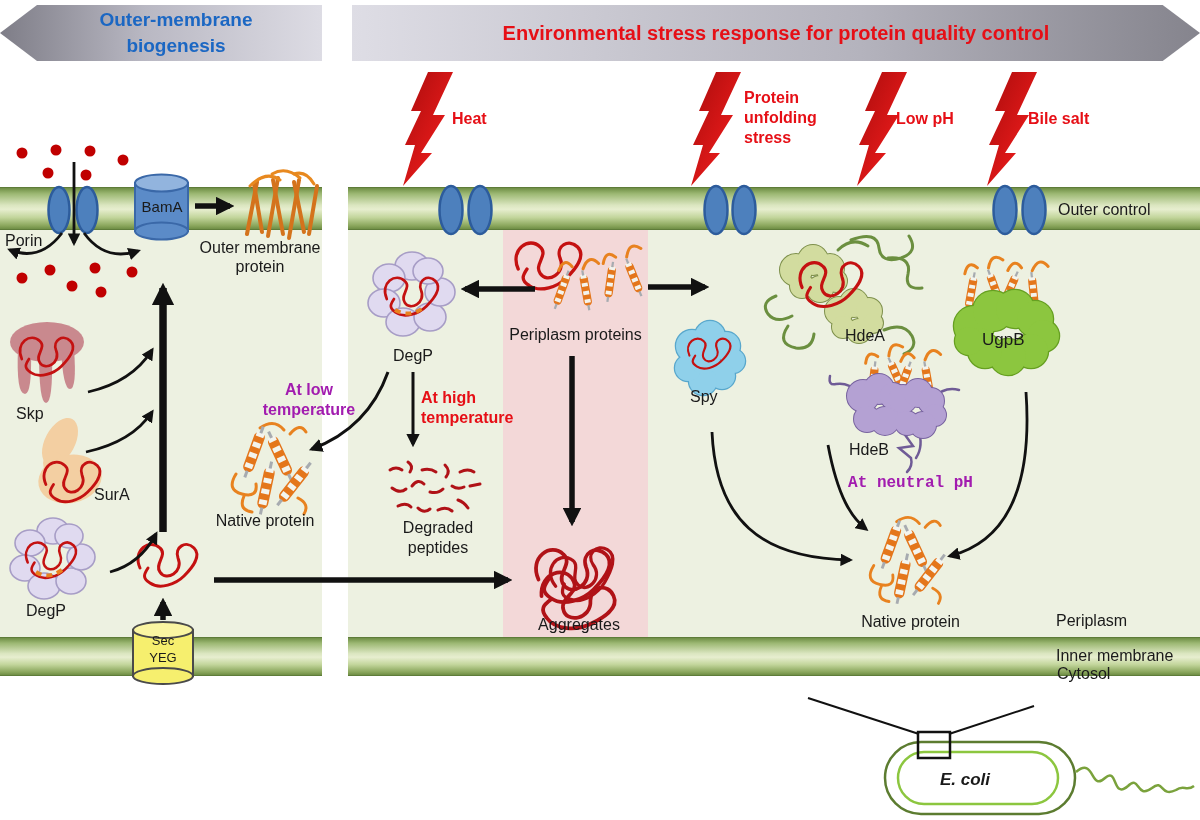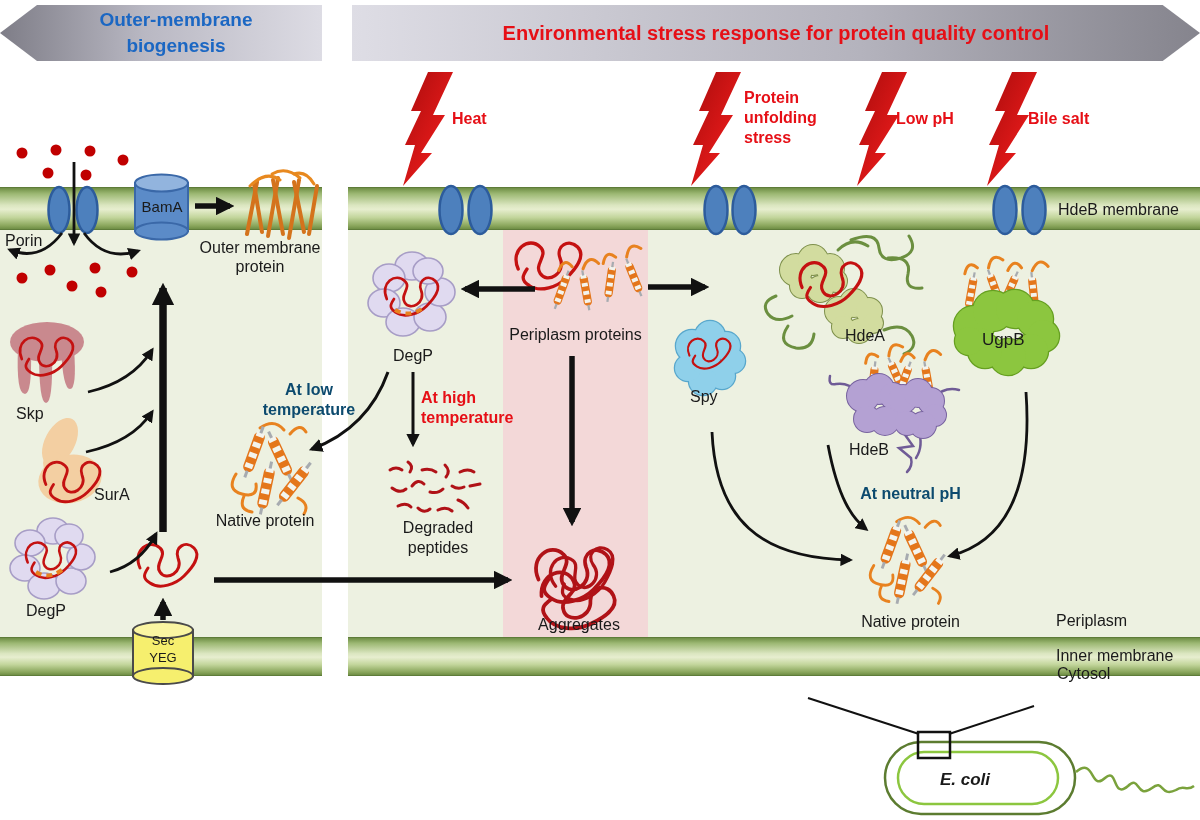--- a/index.html
+++ b/index.html
@@ -18,21 +18,21 @@
                font-size:19px;line-height:1.35;}
   #banner-right{background:linear-gradient(90deg,#dedde5 0%,#b4b3bd 60%,#85848d 100%);
                 clip-path:polygon(0 0,95.6% 0,100% 50%,95.6% 100%,0 100%);
                 font-size:20px;}
   
   .lbl{position:absolute;font-size:16px;line-height:1.2;z-index:3;}
   .ctr{text-align:center;}
   .bold{font-weight:bold;}
   .italic{font-style:italic;}
   .red{color:#e60f16;}
-  .green{color:#0c4a6e;}
+  .green{color:#a21caf;}
   .blue{color:#1b67c3;}
   
   .arr2{stroke:#111;stroke-width:2.8;fill:none;marker-end:url(#mA);}
   .arr3{stroke:#111;stroke-width:3;fill:none;marker-end:url(#mA);}
   .arr5{stroke:#111;stroke-width:5.5;fill:none;marker-end:url(#mB);}
   .arr7{stroke:#111;stroke-width:7.5;fill:none;marker-end:url(#mC);}
   .tg{stroke:#c41111;stroke-width:3;fill:none;stroke-linecap:round;}
   .oc{stroke:#e8821f;stroke-width:3;fill:none;stroke-linecap:round;}
   .degp{fill:#e0daf0;stroke:#a79dc6;stroke-width:1.6;}
   .csSpy{fill:#8fd0ea;stroke:#58a7cc;stroke-width:2.5;} .cfSpy{fill:#8fd0ea;}
@@ -366,21 +366,21 @@
   <div class="lbl ctr" style="left:498px;top:325px;width:155px;">Periplasm proteins</div>
   <div class="lbl ctr green bold" style="left:250px;top:380px;width:118px;line-height:1.25;">At low temperature</div>
   <div class="lbl red bold" style="left:421px;top:388px;width:120px;line-height:1.25;">At high temperature</div>
   <div class="lbl ctr" style="left:392px;top:518px;width:92px;line-height:1.25;">Degraded peptides</div>
   <div class="lbl ctr" style="left:524px;top:615px;width:110px;">Aggregates</div>
 
   <div class="lbl" style="left:690px;top:387px;">Spy</div>
   <div class="lbl" style="left:845px;top:326px;">HdeA</div>
   <div class="lbl" style="left:982px;top:330px;font-size:17px;">UgpB</div>
   <div class="lbl" style="left:849px;top:440px;">HdeB</div>
-  <div class="lbl ctr green bold" style="left:843px;top:484px;width:135px;">At neutral pH</div>
+  <div class="lbl ctr green bold" style="left:843px;top:474px;width:135px;font-family:Liberation Mono, monospace;">At neutral pH</div>
   <div class="lbl ctr" style="left:848px;top:612px;width:125px;">Native protein</div>
 
-  <div class="lbl" style="left:1058px;top:200px;">HdeB membrane</div>
+  <div class="lbl" style="left:1058px;top:200px;">Outer control</div>
   <div class="lbl" style="left:1056px;top:611px;">Periplasm</div>
   <div class="lbl" style="left:1056px;top:646px;">Inner membrane</div>
   <div class="lbl" style="left:1057px;top:664px;">Cytosol</div>
   <div class="lbl ctr bold italic" style="left:890px;top:770px;width:150px;font-size:17px;">E. coli</div>
 </div>
 
 </body></html>

